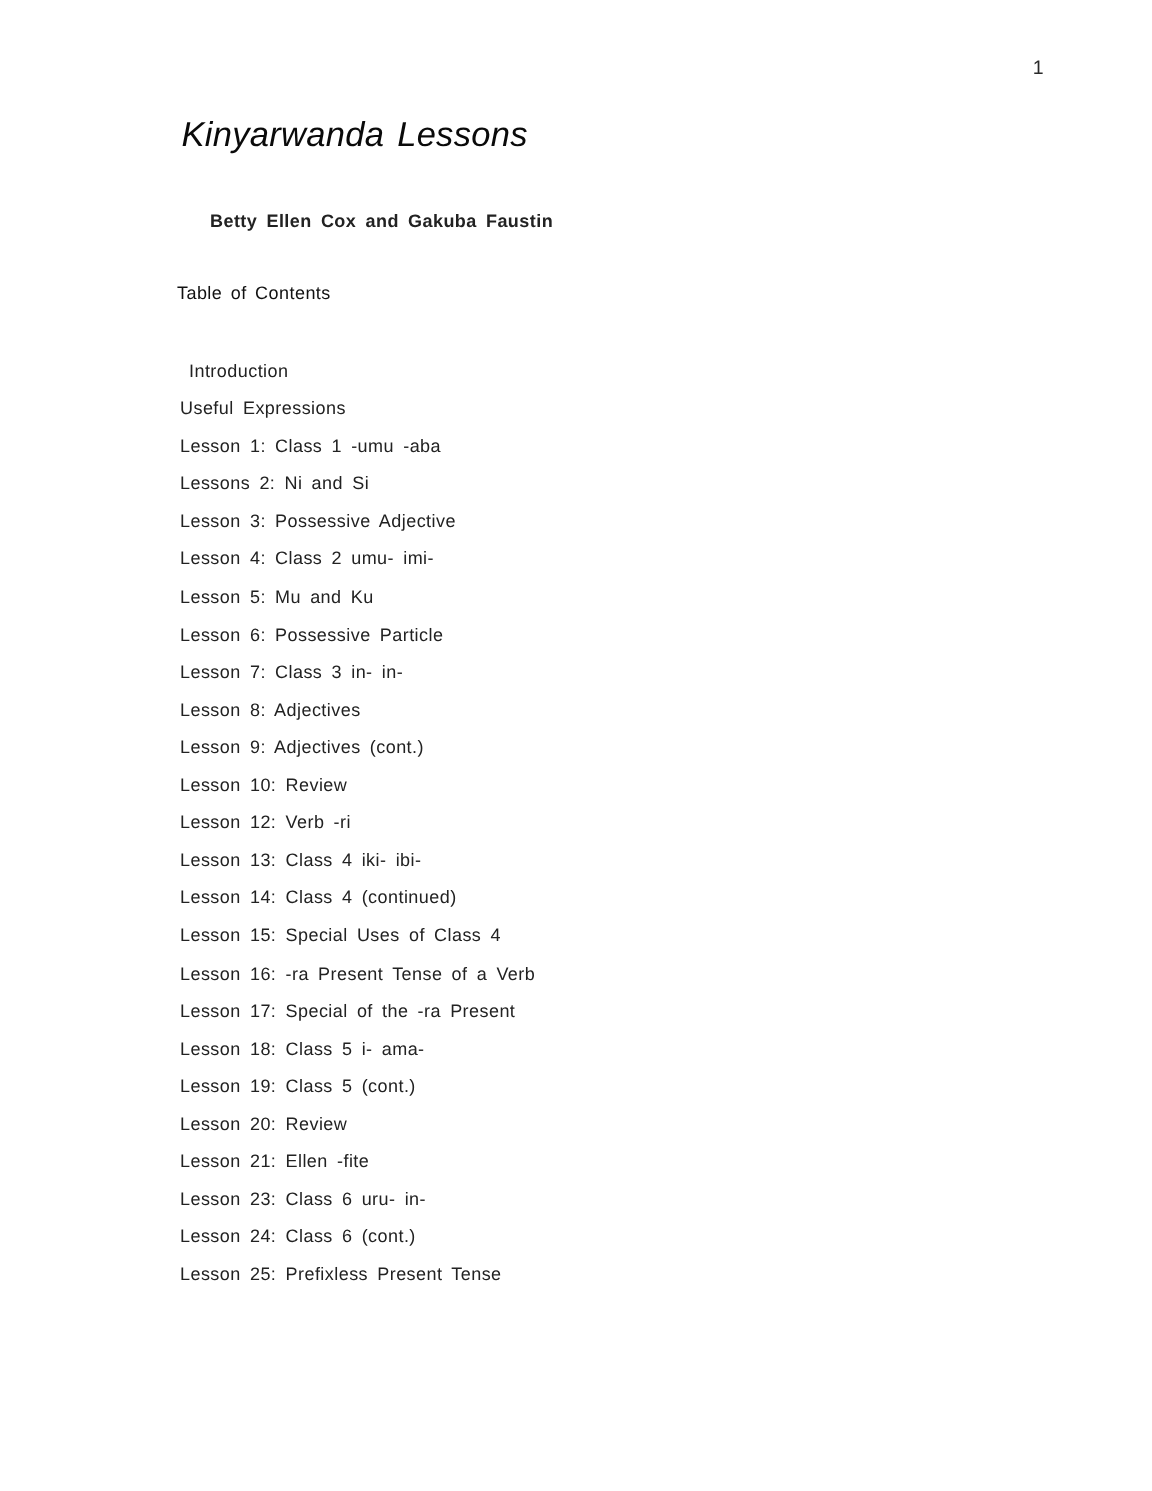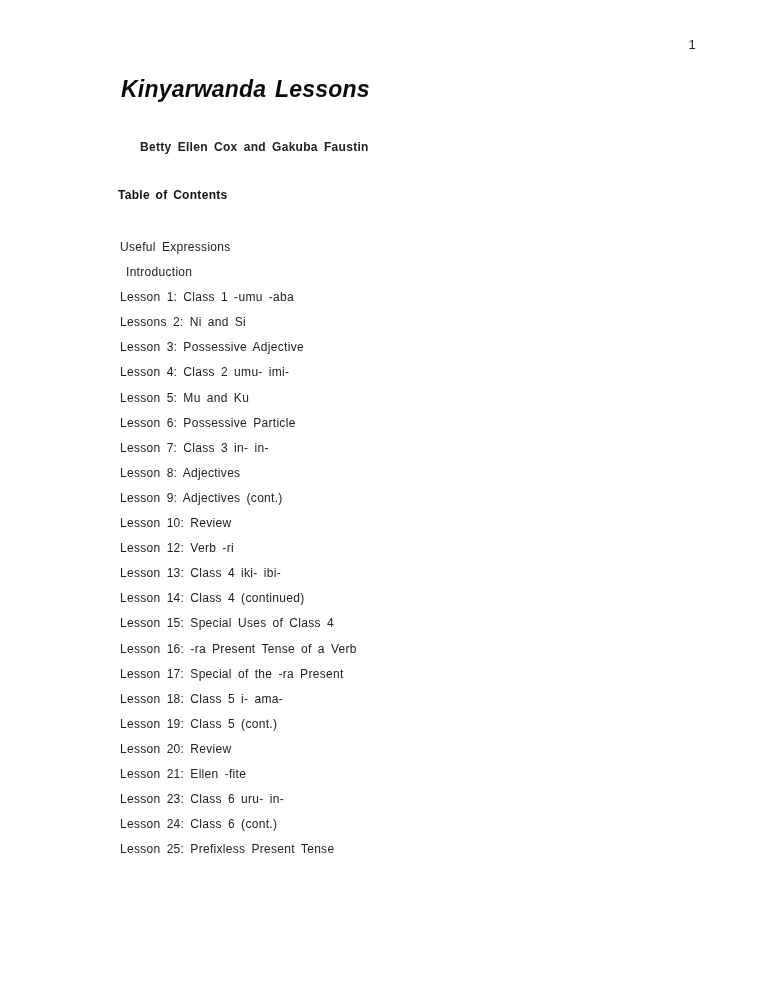--- a/index.html
+++ b/index.html
@@ -31,40 +31,40 @@
   .content {
     position: absolute;
     top: 0;
     left: 120px;
     right: 60px;
   }
   .doc-title {
     margin: 78px 0 0 1px;
     font-size: 23px;
     line-height: 23px;
-    font-weight: bold;
+    font-weight: normal;
     font-style: italic;
     color: #0a0a0a;
     letter-spacing: 0.2px;
     word-spacing: 2px;
   }
   .authors {
     margin: 40px 0 0 20px;
     font-size: 12px;
     line-height: 13px;
     color: #222222;
     letter-spacing: 0.3px;
     word-spacing: 2.5px;
     font-weight: bold;
   }
   .toc-heading {
     margin: 35px 0 0 -2px;
     font-size: 12px;
     line-height: 13px;
-    font-weight: bold;
+    font-weight: normal;
     color: #111111;
     letter-spacing: 0.3px;
     word-spacing: 2px;
   }
   .toc-list {
     margin-top: 33px;
   }
   .toc-item {
     font-size: 12px;
     line-height: 25.1px;
@@ -87,22 +87,22 @@
 
   <div class="content">
 
     <div class="doc-title">Kinyarwanda Lessons</div>
 
     <div class="authors">Betty Ellen Cox and Gakuba Faustin</div>
 
     <div class="toc-heading">Table of Contents</div>
 
     <div class="toc-list">
+        <div class="toc-item indent">Introduction</div>
         <div class="toc-item">Useful Expressions</div>
-        <div class="toc-item indent">Introduction</div>
         <div class="toc-item">Lesson 1: Class 1 -umu -aba</div>
         <div class="toc-item">Lessons 2: Ni and Si</div>
         <div class="toc-item">Lesson 3: Possessive Adjective</div>
         <div class="toc-item">Lesson 4: Class 2 umu- imi-</div>
         <div class="toc-item">Lesson 5: Mu and Ku</div>
         <div class="toc-item">Lesson 6: Possessive Particle</div>
         <div class="toc-item">Lesson 7: Class 3 in- in-</div>
         <div class="toc-item">Lesson 8: Adjectives</div>
         <div class="toc-item">Lesson 9: Adjectives (cont.)</div>
         <div class="toc-item">Lesson 10: Review</div>

